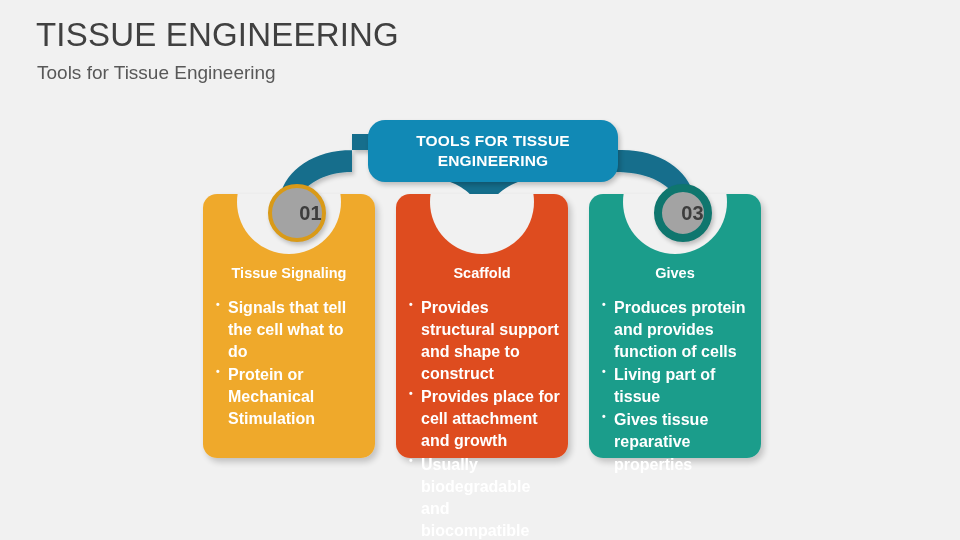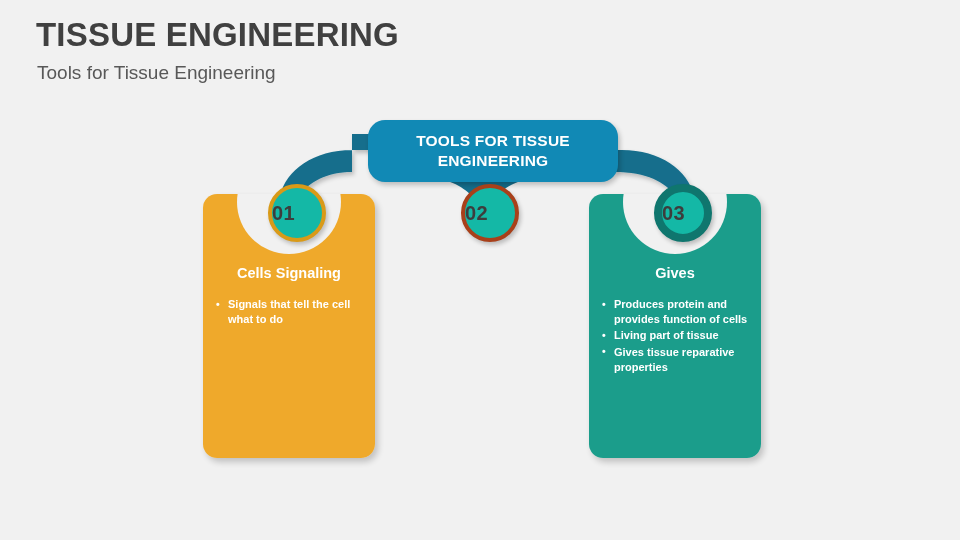--- a/index.html
+++ b/index.html
@@ -21,21 +21,21 @@
     width: 960px;
     height: 540px;
   }
 
   
   #page-title {
     position: absolute;
     left: 36px;
     top: 17px;
     font-size: 33px;
-    font-weight: bold;
+    font-weight: normal;
     color: #404040;
     letter-spacing: 0.2px;
     line-height: 1.1;
     white-space: nowrap;
   }
   #page-subtitle {
     position: absolute;
     left: 37px;
     top: 62px;
     font-size: 19px;
@@ -135,21 +135,21 @@
     right: 8px;
     top: 103px;
     margin: 0;
     padding: 0;
     list-style: none;
   }
   .card-bullets li {
     position: relative;
     padding-left: 13px;
     color: #ffffff;
-    font-size: 11px;
+    font-size: 16px;
     font-weight: bold;
     line-height: 1.38;
     margin-bottom: 1px;
   }
   .card-bullets li::before {
     content: "\2022";
     position: absolute;
     left: 1px;
     top: -0.5px;
     font-size: 10.5px;
@@ -164,24 +164,24 @@
   #card-2 .card-fill { background: #de4c1f; }
   #card-3 .card-fill { background: #1b9d8b; }
 
   
   .badge {
     position: absolute;
     top: 184px;
     width: 58px;
     height: 58px;
     border-radius: 50%;
-    background: #14b8a6;
+    background: #a3a3a3;
     display: flex;
     align-items: center;
-    justify-content: flex-start;
+    justify-content: flex-end;
     z-index: 7;
     box-sizing: border-box;
     box-shadow: 2px 3px 4px rgba(0,0,0,0.22);
   }
   .badge-num {
     font-size: 20px;
     font-weight: bold;
     color: #3d3d3d;
     letter-spacing: 0.3px;
   }
@@ -226,44 +226,54 @@
 
     <div id="banner">
       <div id="banner-label">TOOLS FOR TISSUE ENGINEERING</div>
     </div>
 
     <div class="card" id="card-1">
       <div class="card-inner">
         <div class="card-fill"></div>
         <div class="card-notch"></div>
       </div>
-      <div class="card-title">Cells Signaling</div>
+      <div class="card-title">Tissue Signaling</div>
       <ul class="card-bullets">
         <li>Signals that tell the cell what to do</li>
+        <li>Protein or Mechanical Stimulation</li>
       </ul>
     </div>
 
+    <div class="card" id="card-2">
+      <div class="card-inner">
+        <div class="card-fill"></div>
+        <div class="card-notch"></div>
+      </div>
+      <div class="card-title">Scaffold</div>
+      <ul class="card-bullets">
+        <li>Provides structural support and shape to construct</li>
+        <li>Provides place for cell attachment and growth</li>
+        <li>Usually biodegradable and biocompatible</li>
+      </ul>
+    </div>
 
     <div class="card" id="card-3">
       <div class="card-inner">
         <div class="card-fill"></div>
         <div class="card-notch"></div>
       </div>
       <div class="card-title">Gives</div>
       <ul class="card-bullets">
         <li>Produces protein and provides function of cells</li>
         <li>Living part of tissue</li>
         <li>Gives tissue reparative properties</li>
       </ul>
     </div>
 
     <div class="badge" id="badge-1">
       <span class="badge-num">01</span>
     </div>
-    <div class="badge" id="badge-2">
-      <span class="badge-num">02</span>
-    </div>
     <div class="badge" id="badge-3">
       <span class="badge-num">03</span>
     </div>
 
   </div>
 </div>
 
 </body></html>

